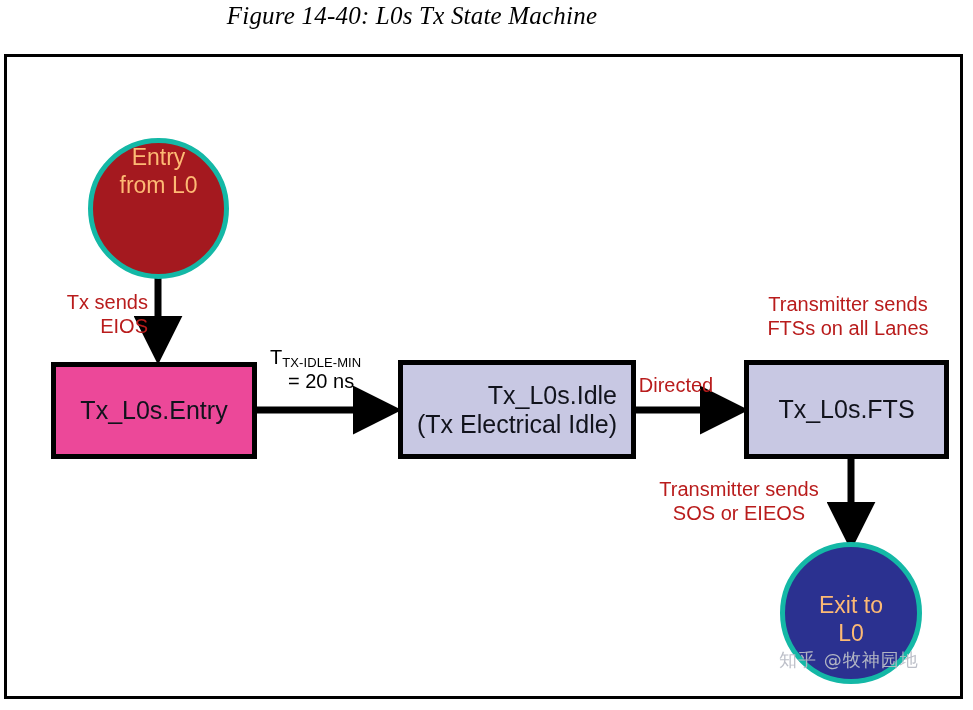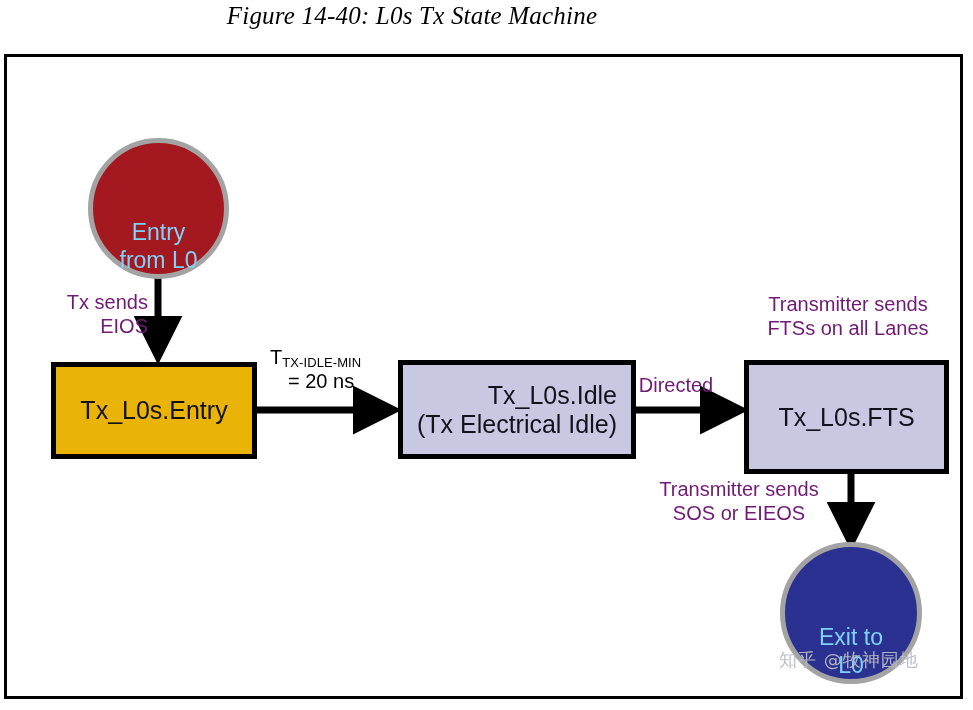--- a/index.html
+++ b/index.html
@@ -50,48 +50,48 @@
     position: absolute;
     left: 0;
     top: 0;
     width: 973px;
     height: 710px;
     pointer-events: none;
   }
   
   .node-circle {
     position: absolute;
-    border: 5px solid #a3a3a3;
+    border: 5px solid #14b8a6;
     border-radius: 50%;
     box-sizing: border-box;
     display: flex;
-    align-items: flex-end;
+    align-items: flex-start;
     justify-content: center;
     text-align: center;
-    color: #7dd3fc;
+    color: #fdba74;
     font-size: 23px;
     line-height: 1.22;
   }
   .node-box {
     position: absolute;
     border: 5px solid #000000;
     box-sizing: border-box;
     display: flex;
     align-items: center;
     justify-content: center;
     text-align: center;
     color: #11131c;
     font-size: 25px;
     line-height: 1.16;
   }
   
   .edge-label {
     position: absolute;
     font-size: 20px;
-    color: #701a75;
+    color: #b91c1c;
     line-height: 1.2;
     white-space: pre-line;
     text-align: center;
   }
   .edge-label.left  { text-align: right; }
   .sub-label {
     position: absolute;
     font-size: 20px;
     color: #000000;
     line-height: 1.18;
@@ -141,30 +141,30 @@
     <line x1="635" y1="410" x2="739" y2="410" stroke="#000000" stroke-width="7" marker-end="url(#arrowhead)"></line>
 
     <line x1="851" y1="458" x2="851" y2="541" stroke="#000000" stroke-width="7" marker-end="url(#arrowhead)"></line>
   </svg>
 
   <div class="node-circle" style="left:88px; top:138px; width:141px; height:141px; background:#A4191F;">
     <span style="white-space:pre-line;">Entry
 from L0</span>
   </div>
 
-  <div class="node-box" style="left:51px; top:362px; width:206px; height:97px; background:#eab308;">
+  <div class="node-box" style="left:51px; top:362px; width:206px; height:97px; background:#ec4899;">
     <span style="white-space:pre-line;">Tx_L0s.Entry</span>
   </div>
 
   <div class="node-box" style="left:398px; top:360px; width:238px; height:99px; background:#C8C8E3;">
     <span style="white-space:pre-line;text-align:right;">Tx_L0s.Idle
 (Tx Electrical Idle)</span>
   </div>
 
-  <div class="node-box" style="left:744px; top:360px; width:205px; height:114px; background:#C8C8E3;">
+  <div class="node-box" style="left:744px; top:360px; width:205px; height:99px; background:#C8C8E3;">
     <span style="white-space:pre-line;">Tx_L0s.FTS</span>
   </div>
 
   <div class="node-circle" style="left:780px; top:542px; width:142px; height:142px; background:#2B3190;">
     <span style="white-space:pre-line;margin-top:44px;">Exit to
 L0</span>
   </div>
 
   <div class="edge-label left" style="left:24px; top:290px; width:124px;">Tx sends
 EIOS</div>

